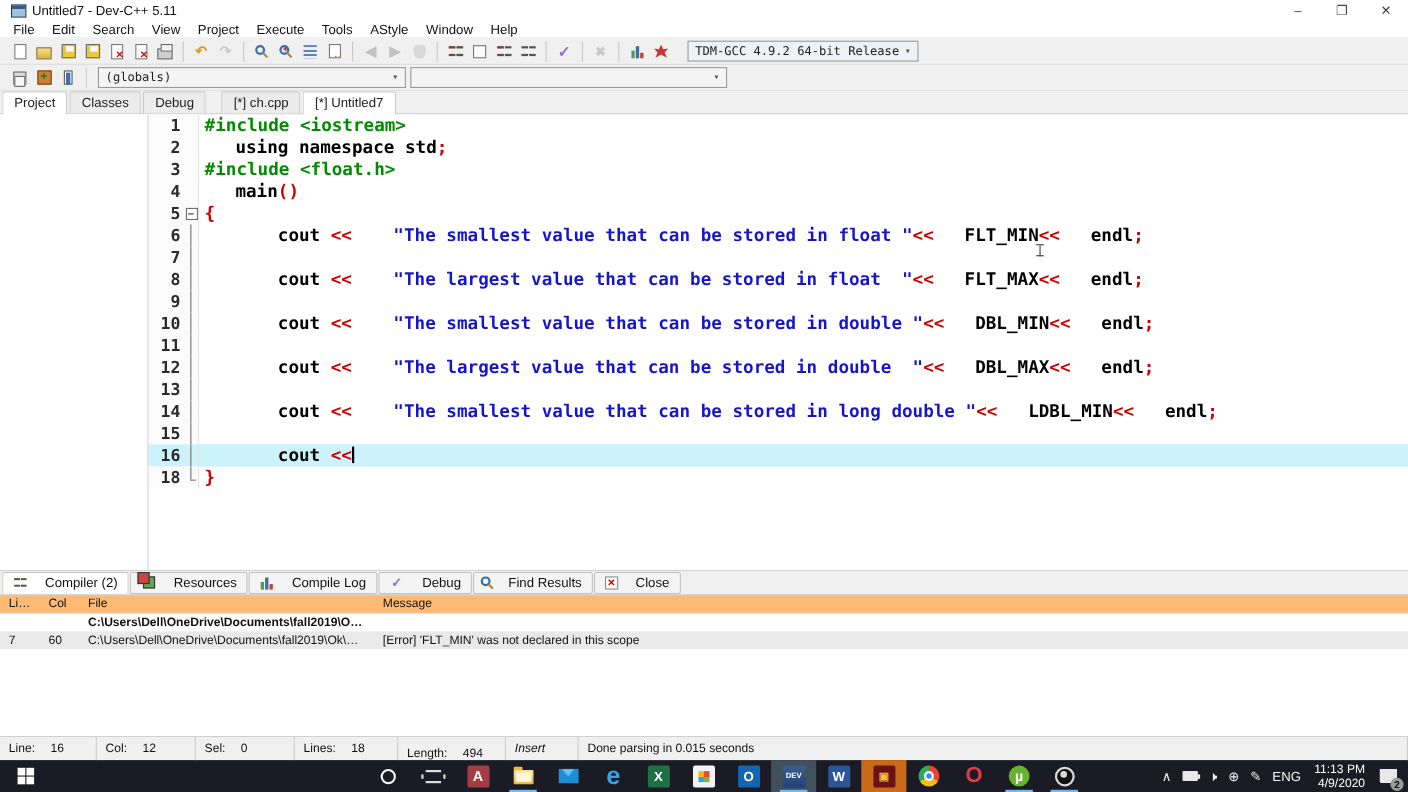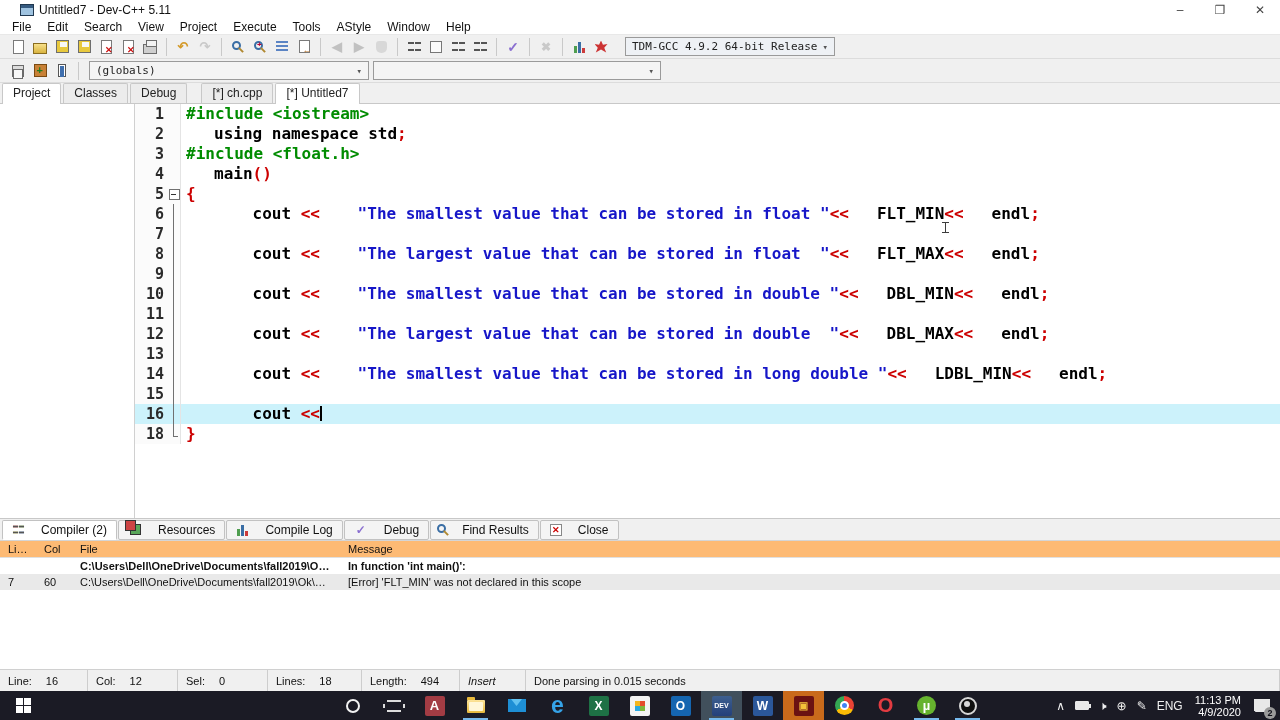--- a/index.html
+++ b/index.html
@@ -1,20 +1,20 @@
 <!DOCTYPE html>
 <html><head>
 <meta charset="utf-8">
 <style>
   * { margin:0; padding:0; box-sizing:border-box; }
   html,body { width:1280px; height:720px; overflow:hidden; }
   body { font-family:"Liberation Sans", sans-serif; font-size:12px; background:#fff; position:relative; }
 
   
-  .titlebar { height:19px; background:#fff; display:flex; align-items:center; padding-left:20px; }
+  .titlebar { height:19px; background:#fff; display:flex; align-items:center; padding-left:10px; }
   .app-ico { width:14px; height:12px; background:linear-gradient(#355a80 35%, #9fc3e0 35%); border:1px solid #203850; margin-right:5px; }
   .title-text { font-size:12px; color:#111; flex:1; }
   .winbtns { display:flex; height:100%; }
   .winbtn { width:40px; display:flex; align-items:center; justify-content:center; color:#444; font-size:12px; }
 
   
   .menubar { height:16px; background:#fff; display:flex; align-items:center; padding-left:4px; border-bottom:1px solid #e8e8e8; }
   .menu-item { padding:0 8px; font-size:12px; color:#111; height:100%; display:flex; align-items:center; }
 
   
@@ -421,39 +421,38 @@
           <div>Line</div>
           <div>Col</div>
           <div>File</div>
           <div>Message</div>
         </div>
       <div id="grows">
           <div class="grow bold">
             <div></div>
             <div></div>
             <div>C:\Users\Dell\OneDrive\Documents\fall2019\Ok\PLC...</div>
-            <div>In function 'int main()':</div>
           </div>
           <div class="grow selected">
             <div>7</div>
             <div>60</div>
             <div>C:\Users\Dell\OneDrive\Documents\fall2019\Ok\PLC202...</div>
             <div>[Error] 'FLT_MIN' was not declared in this scope</div>
           </div>
         </div>
     </div>
     <div class="bfill"></div>
   </div>
 
   <div class="statusbar" id="statusbar">
       <div class="seg" style="width: 88px;"><span class="lab">Line:</span><span>16</span></div>
       <div class="seg" style="width: 90px;"><span class="lab">Col:</span><span>12</span></div>
       <div class="seg" style="width: 90px;"><span class="lab">Sel:</span><span>0</span></div>
       <div class="seg" style="width: 94px;"><span class="lab">Lines:</span><span>18</span></div>
-      <div class="seg" style="width: 98px;"><span class="lab">Length:</span><span>494</span></div>
+      <div class="seg" style="width: 98px; align-items: flex-end;"><span class="lab">Length:</span><span>494</span></div>
       <div class="seg" style="width: 66px; font-style: italic;"><span class="lab">Insert</span></div>
       <div class="seg" style="flex: 1 1 0%;"><span class="lab">Done parsing in 0.015 seconds</span></div>
     </div>
 
   <div class="taskbar">
     <div class="startbtn">
       <div class="winlogo">
           <i></i>
           <i></i>
           <i></i>

